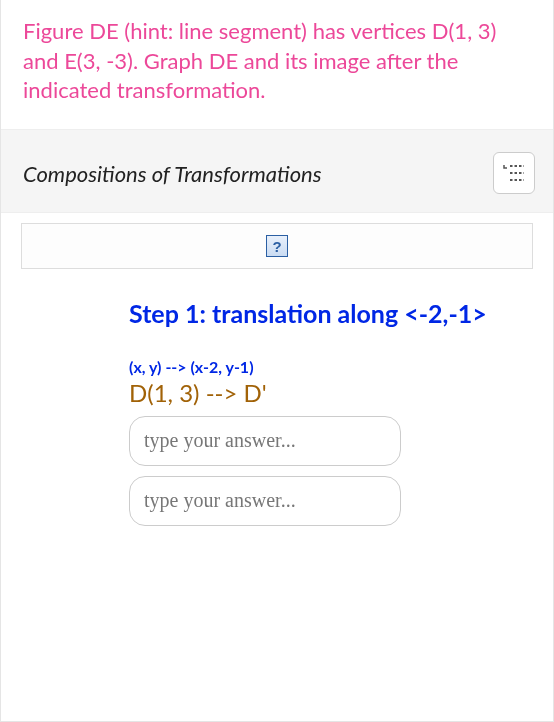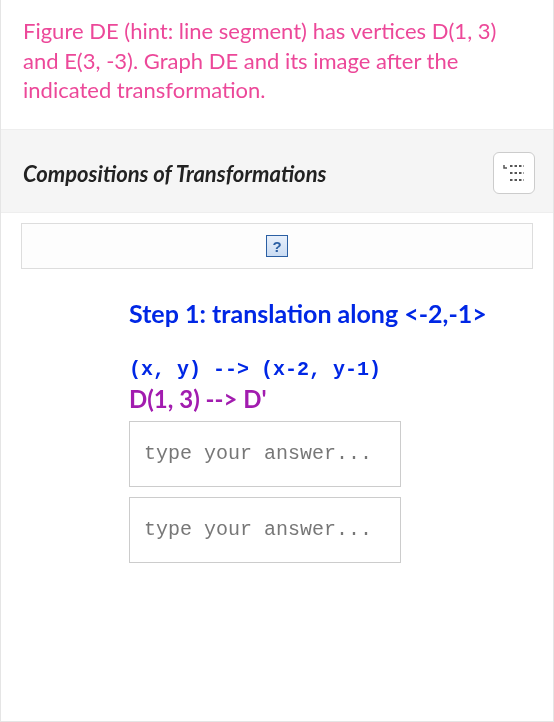--- a/index.html
+++ b/index.html
@@ -25,21 +25,21 @@
     background: #f5f5f5;
     padding: 22px 18px 18px 22px;
     display: flex;
     align-items: center;
     justify-content: space-between;
     border-top: 1px solid #eee;
     border-bottom: 1px solid #eee;
   }
   .section-title {
     font-size: 22px;
-    font-weight: 700;
+    font-weight: 400;
     font-style: italic;
     color: #222;
   }
   .list-btn {
     width: 42px;
     height: 42px;
     border: 1px solid #ccc;
     border-radius: 6px;
     background: #fff;
     display: flex;
@@ -75,42 +75,41 @@
   .step-heading {
     color: #0027e5;
     font-weight: 700;
     font-size: 25px;
     line-height: 1.3;
     margin-bottom: 26px;
   }
   .rule {
     color: #0027e5;
     font-weight: 700;
-    font-size: 20px;
+    font-size: 16px;
     line-height: 1.35;
-    font-family: Liberation Mono, monospace;
   }
   .map-line {
-    color: #a21caf;
-    font-weight: 700;
+    color: #a16207;
+    font-weight: 400;
     font-size: 24px;
     line-height: 1.35;
   }
   .input-wrap {
     margin: 6px 0 10px 0;
   }
   .answer-input {
     width: 272px;
-    height: 66px;
+    height: 50px;
     border: 1px solid #ccc;
-    border-radius: 0;
+    border-radius: 16px;
     padding: 0 14px;
     font-size: 20px;
     color: #333;
-    font-family: Liberation Mono, monospace;
+    font-family: Liberation Serif, serif;
   }
   .answer-input::placeholder {
     color: #777;
   }
 </style>
 </head>
 <body>
 
 <div class="container">
 

